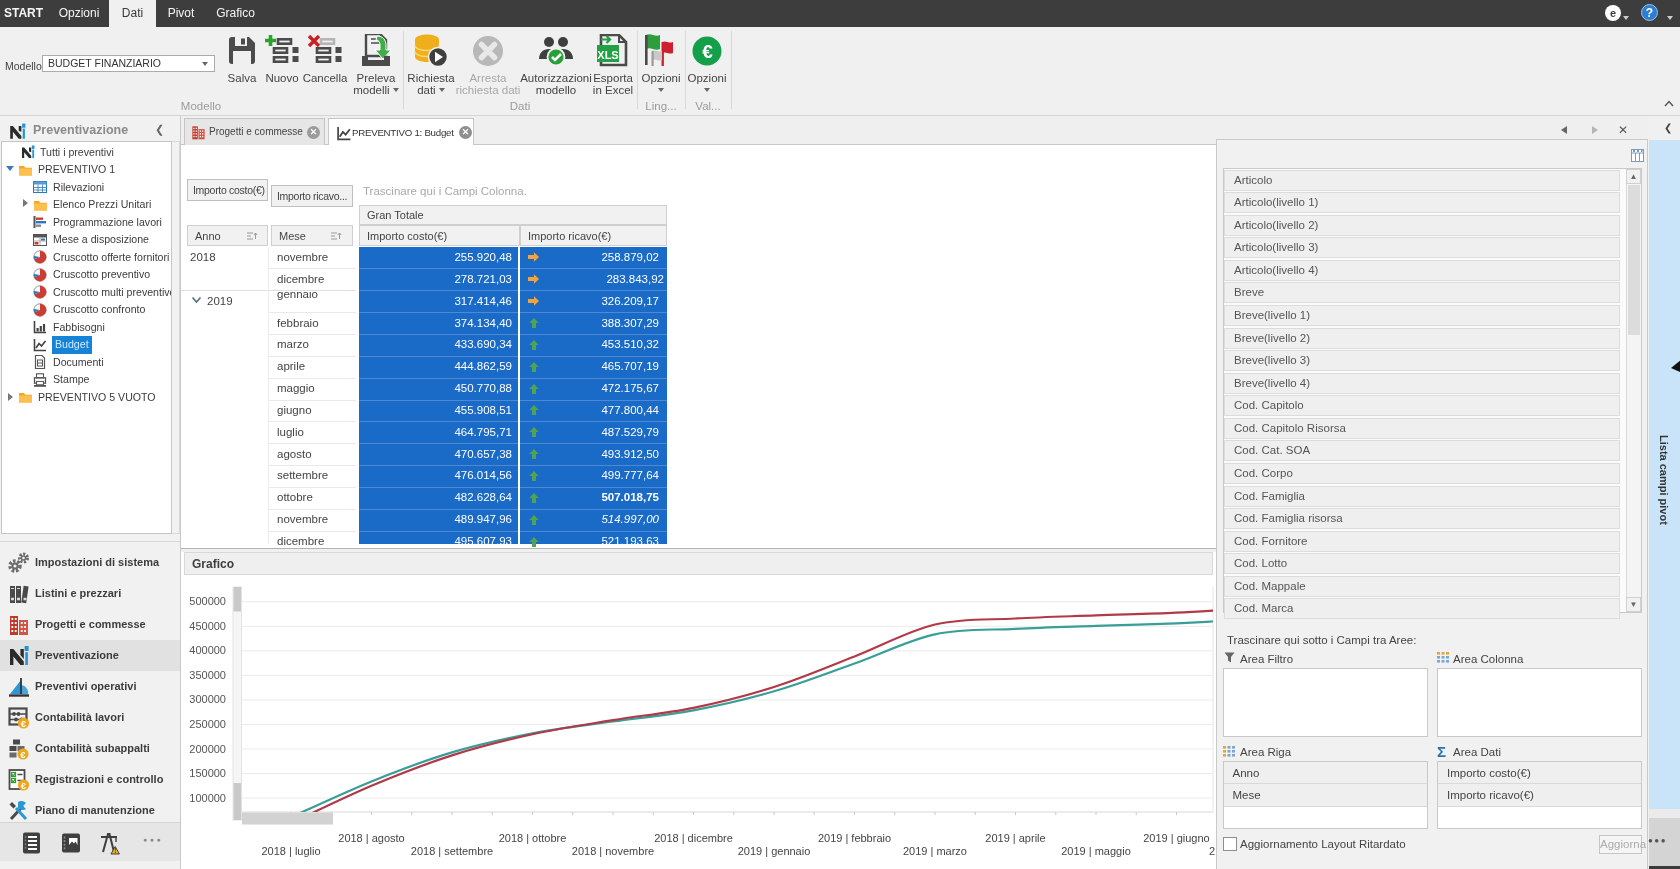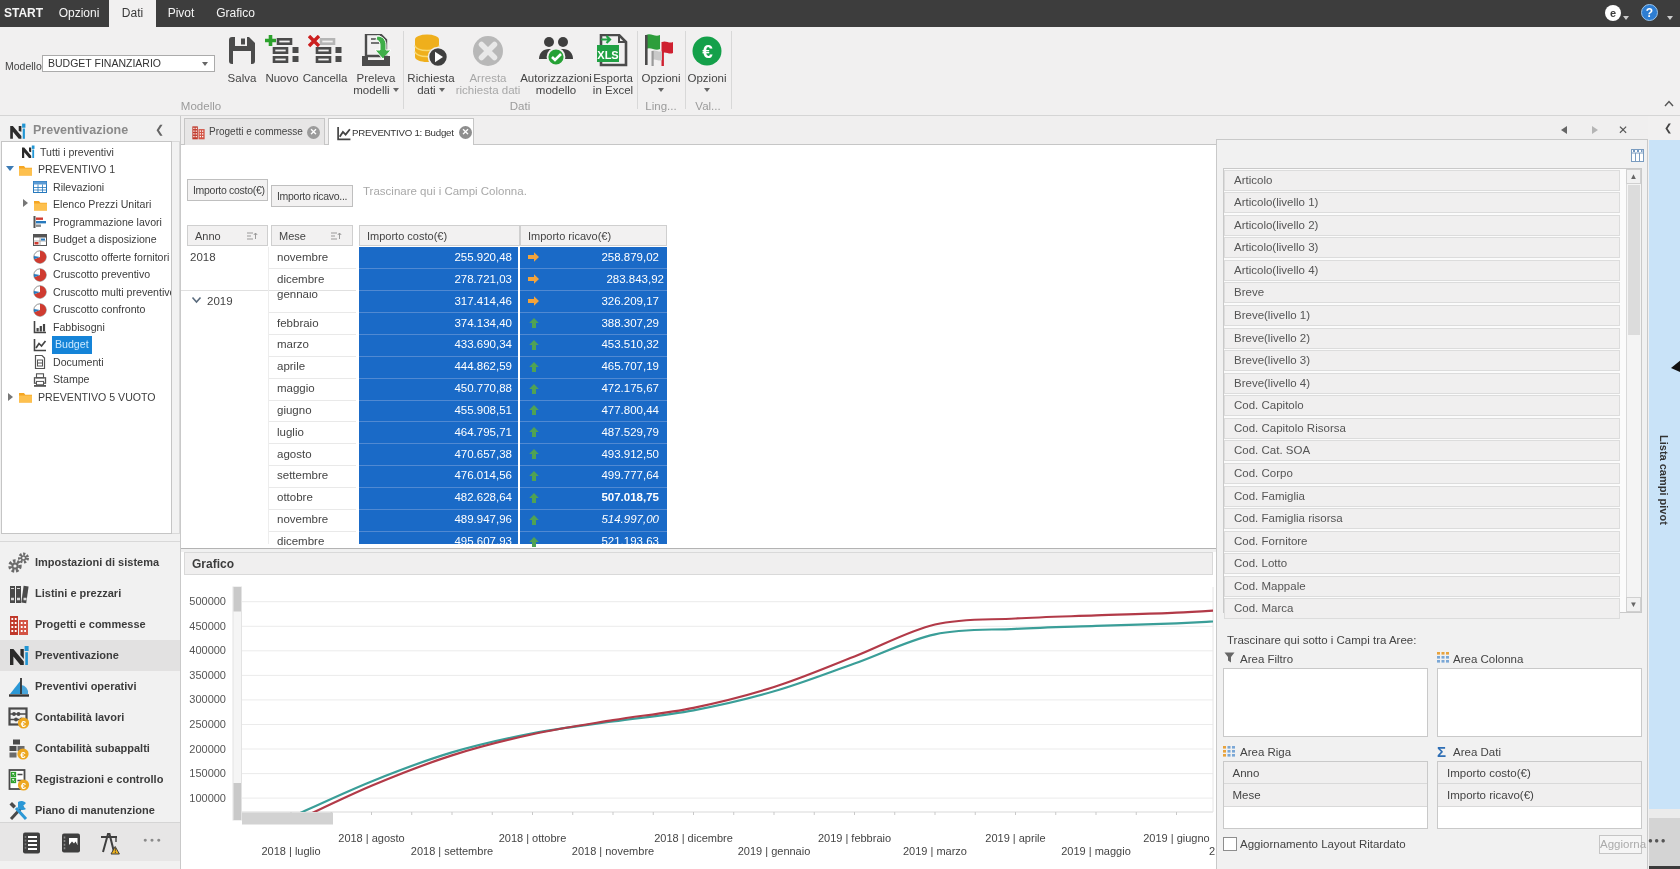--- a/index.html
+++ b/index.html
@@ -378,21 +378,21 @@
         <use href="#folder"></use>
       </svg>
     <div class="titem" style="left:51px;top:54px;">Elenco Prezzi Unitari</div>
     <svg class="abs" style="left:31px;top:73px" width="14" height="14" viewBox="0 0 14 14">
         <use href="#gantt"></use>
       </svg>
     <div class="titem" style="left:51px;top:71.5px;">Programmazione lavori</div>
     <svg class="abs" style="left:31px;top:90.5px" width="14" height="14" viewBox="0 0 14 14">
         <use href="#somme"></use>
       </svg>
-    <div class="titem" style="left:51px;top:89px;">Budget a disposizione</div>
+    <div class="titem" style="left:51px;top:89px;">Mese a disposizione</div>
     <svg class="abs" style="left:31px;top:108px" width="14" height="14" viewBox="0 0 14 14">
         <use href="#pie"></use>
       </svg>
     <div class="titem" style="left:51px;top:106.5px;">Cruscotto offerte fornitori</div>
     <svg class="abs" style="left:31px;top:125.5px" width="14" height="14" viewBox="0 0 14 14">
         <use href="#pie"></use>
       </svg>
     <div class="titem" style="left:51px;top:124px;">Cruscotto preventivo</div>
     <svg class="abs" style="left:31px;top:143px" width="14" height="14" viewBox="0 0 14 14">
         <use href="#pie"></use>
@@ -512,20 +512,21 @@
   <div class="abs" style="left:1411px;top:10px;width:0;height:0;border-top:4px solid transparent;border-bottom:4px solid transparent;border-left:6px solid #b5b5b5;"></div>
   <div class="abs" style="left:1437px;top:7px;color:#555;font-size:12px;">✕</div>
 </div>
 <div id="main">
 
 
   <div class="fbtn" style="left:6px;top:34px;width:81px;height:22px;line-height:20px;">Importo costo(€)</div>
   <div class="fbtn" style="left:90px;top:34px;width:82px;height:22px;line-height:20px;margin-top:6px;">Importo ricavo...</div>
   <div class="abs" style="left:182px;top:40px;color:#a8a8a8;font-size:11.5px;">Trascinare qui i Campi Colonna.</div>
 
+  <div class="hcell" style="left:178px;top:60px;width:308px;height:20px;line-height:19px;">Gran Totale</div>
   <div class="hcell" style="left:6px;top:80px;width:81px;height:21px;line-height:20px;">Anno<svg class="abs" style="left:58px;top:5px" width="12" height="10" viewBox="0 0 12 10">
         <path d="M1 2 h6 M1 5 h4 M1 8 h6" stroke="#9a9a9a" stroke-width="1.2"></path>
         <path d="M9.5 8 V2 M7.8 4 l1.7-2 1.7 2" stroke="#9a9a9a" fill="none"></path>
       </svg></div>
   <div class="hcell" style="left:90px;top:80px;width:82px;height:21px;line-height:20px;">Mese<svg class="abs" style="left:58px;top:5px" width="12" height="10" viewBox="0 0 12 10">
         <path d="M1 2 h6 M1 5 h4 M1 8 h6" stroke="#9a9a9a" stroke-width="1.2"></path>
         <path d="M9.5 8 V2 M7.8 4 l1.7-2 1.7 2" stroke="#9a9a9a" fill="none"></path>
       </svg></div>
   <div class="hcell" style="left:178px;top:80px;width:161px;height:21px;line-height:20px;">Importo costo(€)</div>
   <div class="hcell" style="left:339px;top:80px;width:147px;height:21px;line-height:20px;">Importo ricavo(€)</div>

